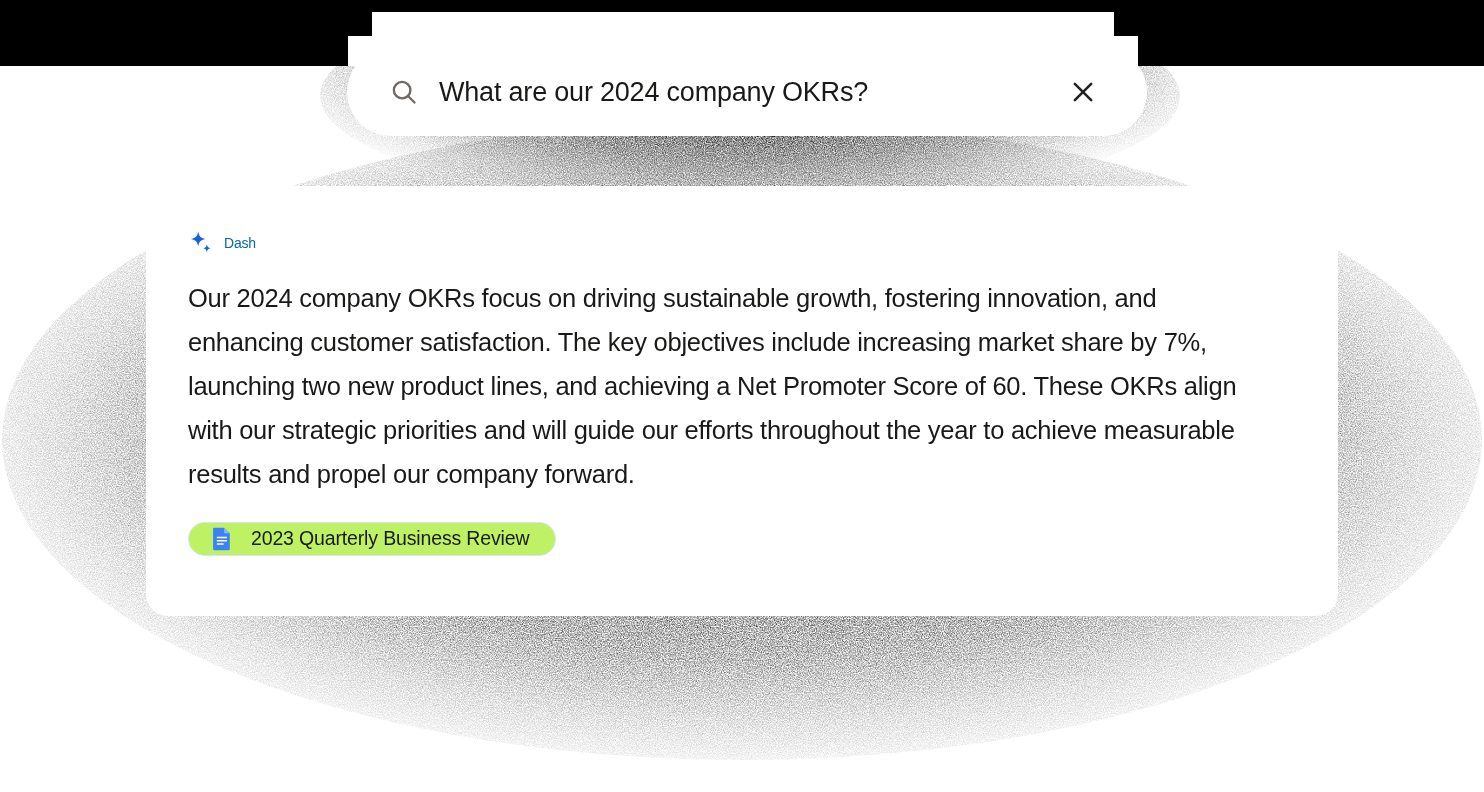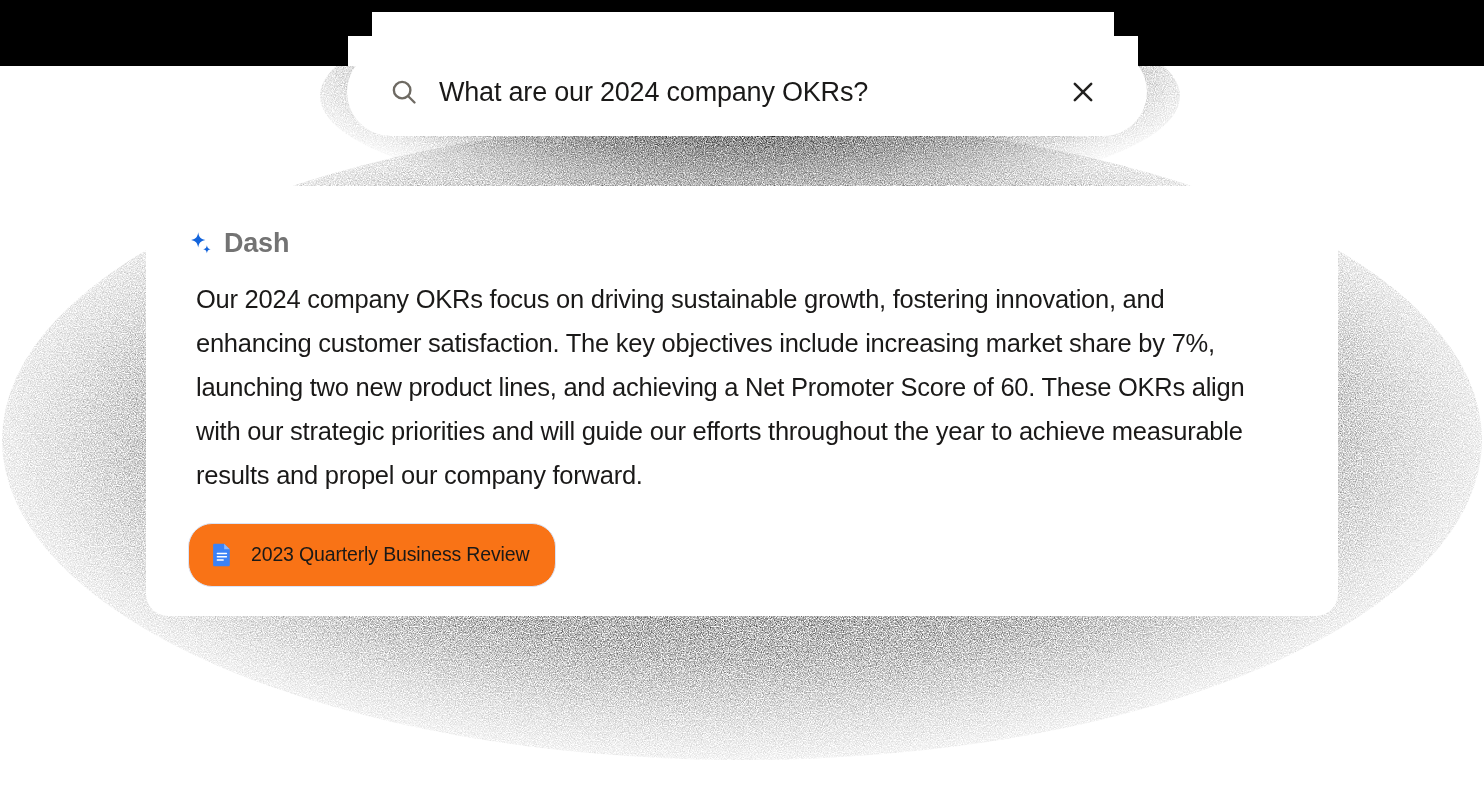--- a/index.html
+++ b/index.html
@@ -147,50 +147,50 @@
     gap: 10px;
     margin-bottom: 20px;
   }
   #dash-sparkle {
     width: 26px;
     height: 26px;
     display: block;
     flex: 0 0 26px;
   }
   #dash-label {
-    font-size: 27px;
-    font-weight: bold;
-    color: #737373;
+    font-size: 14px;
+    font-weight: normal;
+    color: #0369a1;
     letter-spacing: -0.2px;
     line-height: 1;
   }
 
   
   #answer-text {
     font-size: 25.5px;
     line-height: 44px;
     color: #1a1918;
     letter-spacing: -0.25px;
-    margin: 0 0 26px 8px;
+    margin: 0 0 26px 0;
     max-width: 1085px;
   }
 
   
   #sources {
     display: flex;
     align-items: center;
     gap: 20px;
   }
   .chip {
     display: inline-flex;
     align-items: center;
     gap: 16px;
-    height: 64px;
+    height: 34px;
     padding: 0 26px 0 20px;
-    background: #f97316;
+    background: #bef264;
     border: 1px solid #d9e4f8;
     border-radius: 24px;
     box-sizing: border-box;
     cursor: pointer;
     text-decoration: none;
   }
   .chip-icon {
     width: 26px;
     height: 26px;
     flex: 0 0 26px;

